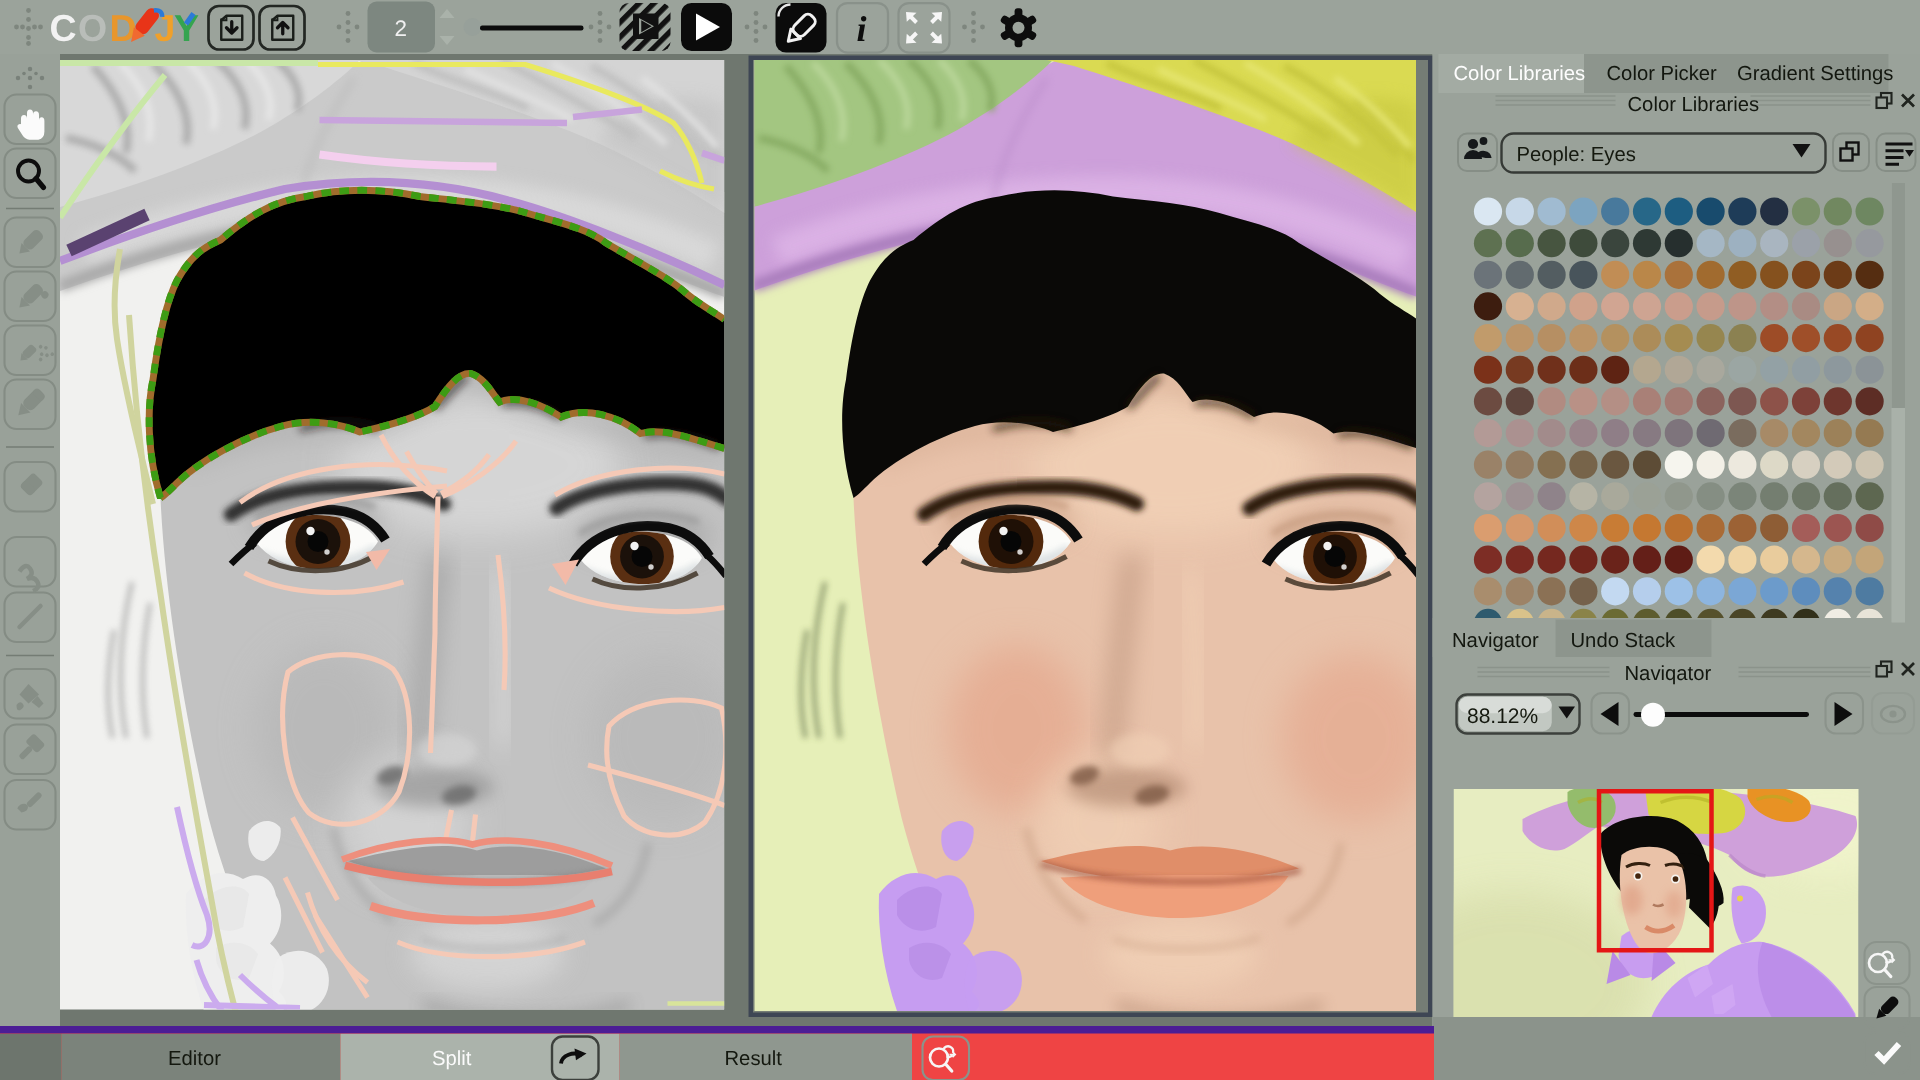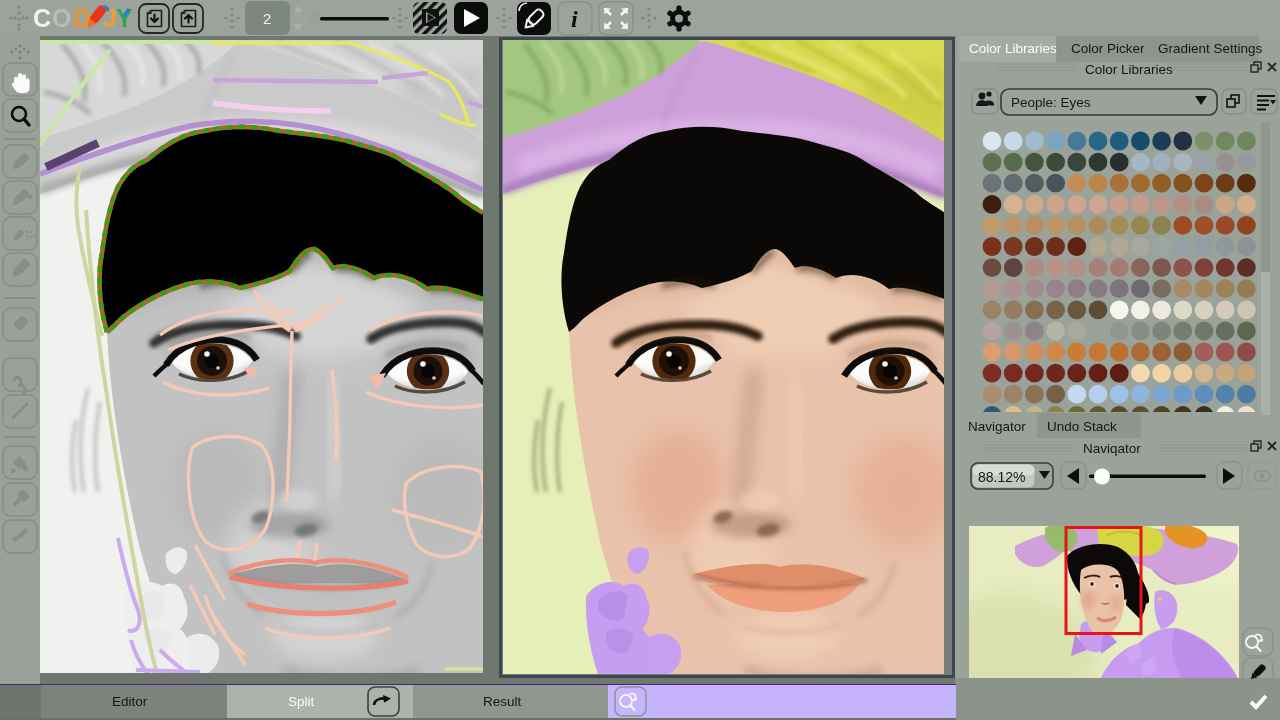--- a/index.html
+++ b/index.html
@@ -22,21 +22,21 @@
     --brow:#303030;--iris:#5a2f12;--irisd:#1b110a;--lipu:#9d9d9d;--lipl:#c0c0c0;--lipd:#828282;
     --col:#eeeeee;--cold:#e0e0e0;--wisp:#8a8a8a;--ear:#b5b5b5;}
   #rightphoto{--bg:#e6efb8;--fab:#a3c681;--fabd:#87ab64;--fabl:#bcd89c;--flo:#dada52;--flod:#c6c63e;--flol:#e6e672;
     --brim:#cda0da;--briml:#deb6e7;--brimd:#a97dbc;--hair:#0a0907;--hairl:#2a1c10;
     --skin:#e8c2aa;--skinl:#f1d0b6;--skind:#c89e82;--shad:#ab826a;--deep:#7e5a44;--blush:#e4a287;
     --brow:#2e1d10;--iris:#53290c;--irisd:#1f1006;--lipu:#e08e69;--lipl:#ef9f7b;--lipd:#9c503a;
     --col:#c69df1;--cold:#ab7fdd;--wisp:#4c5c36;--ear:#d9ae92;}
   
   #sidebar{left:955px;top:36px;width:325px;height:684px;background:#9aa29a;}
   
-  #bottombar{left:0;top:684px;width:956px;height:36px;background:#c4b5fd;border-top:1px solid #4c1d95;box-sizing:border-box;text-align:right;}
+  #bottombar{left:0;top:684px;width:956px;height:36px;background:#ef4444;border-top:5px solid #4c1d95;box-sizing:border-box;text-align:right;}
 </style>
 </head>
 <body>
 <div id="root">
   <svg width="0" height="0" style="position:absolute">
     <defs>
       <filter id="f2" x="-40%" y="-40%" width="180%" height="180%">
           <feGaussianBlur stdDeviation="2"></feGaussianBlur>
         </filter>
       <filter id="f3" x="-60%" y="-60%" width="220%" height="220%">

